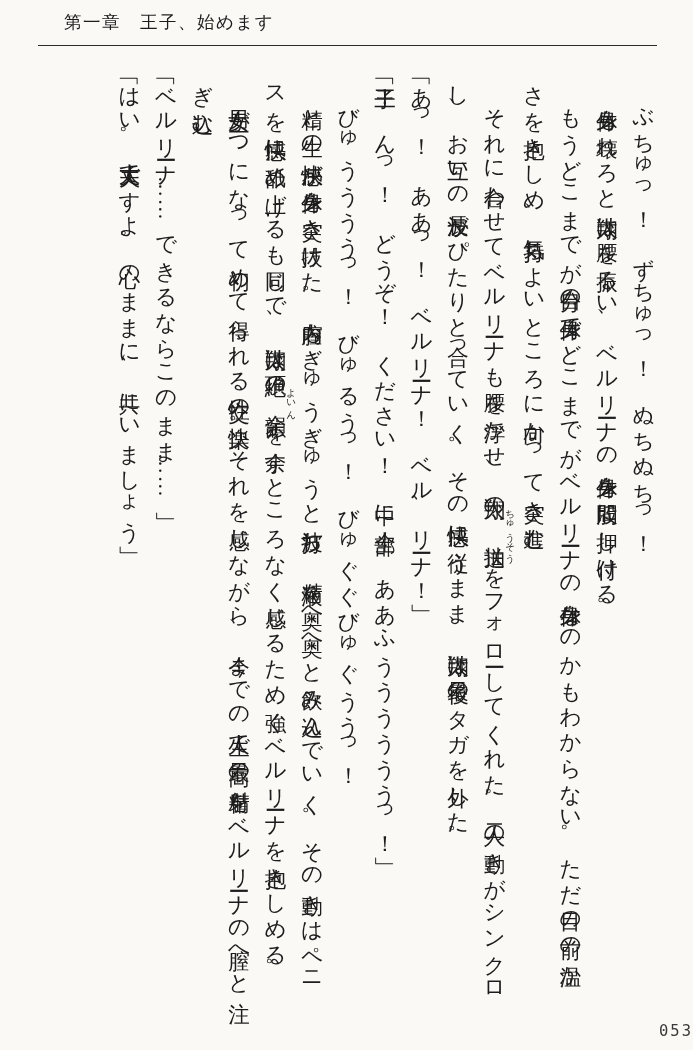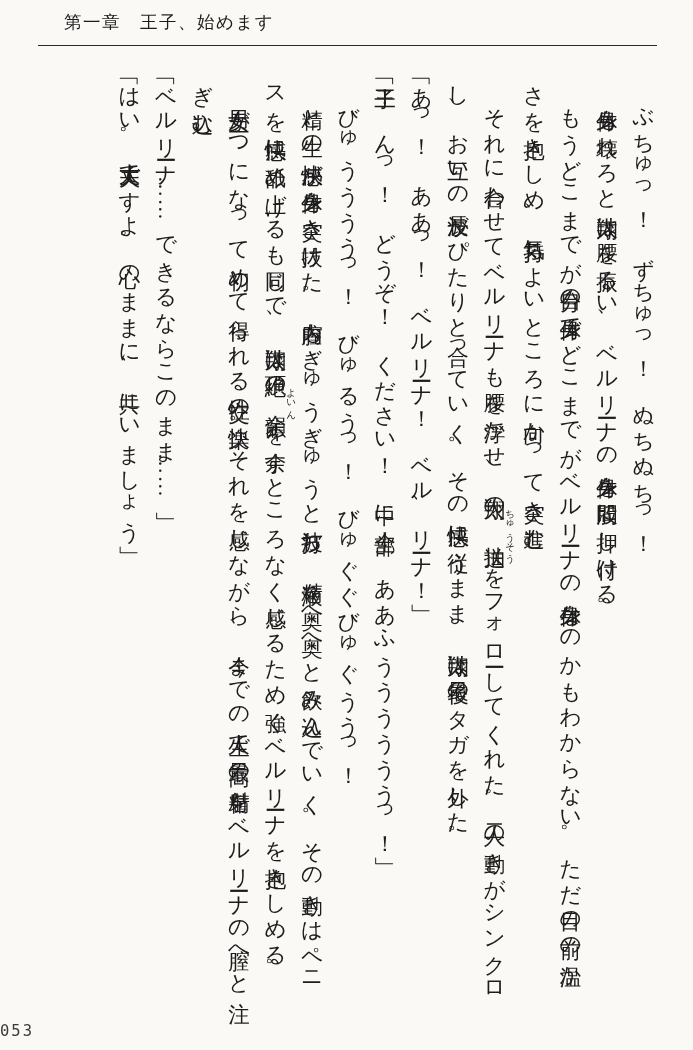--- a/index.html
+++ b/index.html
@@ -62,21 +62,21 @@
     font-size: 9.5px;
     letter-spacing: 0;
     font-weight: 400;
   }
   
   .folio {
     position: absolute;
     bottom: 10px;
     left: 0;
     width: 100%;
-    text-align: left;
+    text-align: right;
   }
   .folio span {
     font-family: "DejaVu Sans Mono", "Liberation Mono", monospace;
     font-size: 15.5px;
     letter-spacing: 2px;
   }
 </style>
 </head>
 <body style="background: rgb(250, 249, 246); color: rgb(28, 28, 28);">
 

